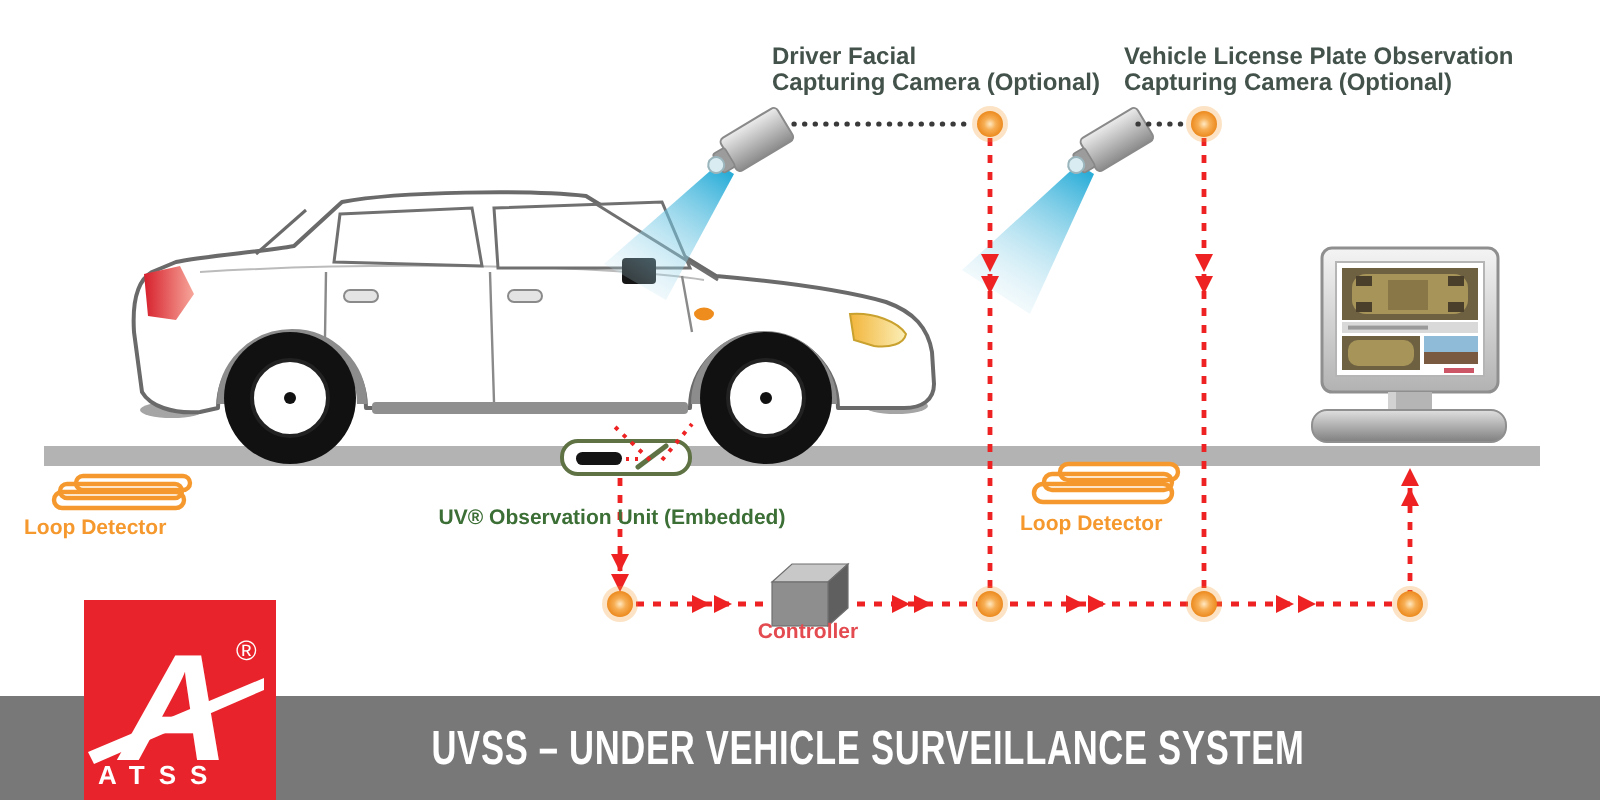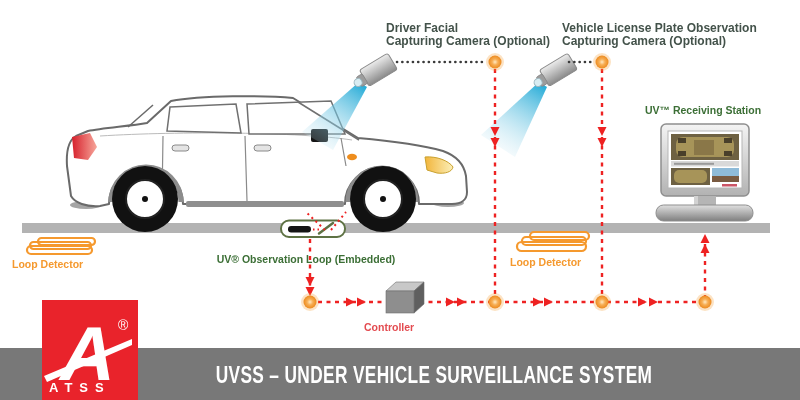--- a/index.html
+++ b/index.html
@@ -3,21 +3,21 @@
 <meta charset="utf-8">
 <style>
   html,body{margin:0;padding:0;background:#fff;}
   .stage{position:relative;width:800px;height:400px;overflow:hidden;background:#fff;
          font-family:"Liberation Sans",sans-serif;}
   .stage svg.scene{position:absolute;left:0;top:0;}
   .lbl{position:absolute;font-weight:bold;white-space:nowrap;}
   .cam{font-size:12px;line-height:13px;color:#43524A;}
   .green{font-size:10.5px;color:#3C6F36;text-align:center;}
   .orange{font-size:10.5px;color:#F5992E;}
-  .redlbl{font-size:10.5px;color:#E34B50;text-align:left;margin-top:11px;}
+  .redlbl{font-size:10.5px;color:#E34B50;text-align:center;}
   .titlebar{position:absolute;left:0;top:348px;width:800px;height:60px;background:#787878;}
   .title{position:absolute;left:0;top:0;width:868px;height:52px;line-height:54px;text-align:center;
          color:#fff;font-weight:bold;font-size:24px;letter-spacing:.5px;white-space:nowrap;
          transform:scaleX(.72);transform-origin:434px 50%;}
   .logo{position:absolute;left:42px;top:300px;width:96px;height:100px;background:#E9232B;}
   .logo-name{position:absolute;bottom:5px;left:0;width:100%;text-align:left;color:#ffffff;
              font-weight:bold;font-size:13px;letter-spacing:7px;text-indent:7px;}
 </style>
 </head>
 <body>
@@ -206,22 +206,21 @@
   </svg>
 
   <div class="lbl cam" style="left:386px;top:22px;">
     <div>Driver Facial</div>
     <div>Capturing Camera (Optional)</div>
   </div>
   <div class="lbl cam" style="left:562px;top:22px;">
     <div>Vehicle License Plate Observation</div>
     <div>Capturing Camera (Optional)</div>
   </div>
-  <div class="lbl green" style="left:638px;top:104px;width:130px;">UV™ Receiving Station</div>
-  <div class="lbl green" style="left:211px;top:253px;width:190px;">UV® Observation Loop (Embedded)</div>
+  <div class="lbl green" style="left:211px;top:253px;width:190px;">UV® Observation Unit (Embedded)</div>
   <div class="lbl orange" style="left:12px;top:258px;width:90px;">Loop Detector</div>
   <div class="lbl orange" style="left:510px;top:256px;width:90px;">Loop Detector</div>
   <div class="lbl redlbl" style="left:364px;top:310px;width:80px;">Controller</div>
 
   <div class="titlebar">
     <div class="title">UVSS – UNDER VEHICLE SURVEILLANCE SYSTEM</div>
   </div>
 
   <div class="logo">
     <svg width="96" height="100" viewBox="0 0 96 100">

